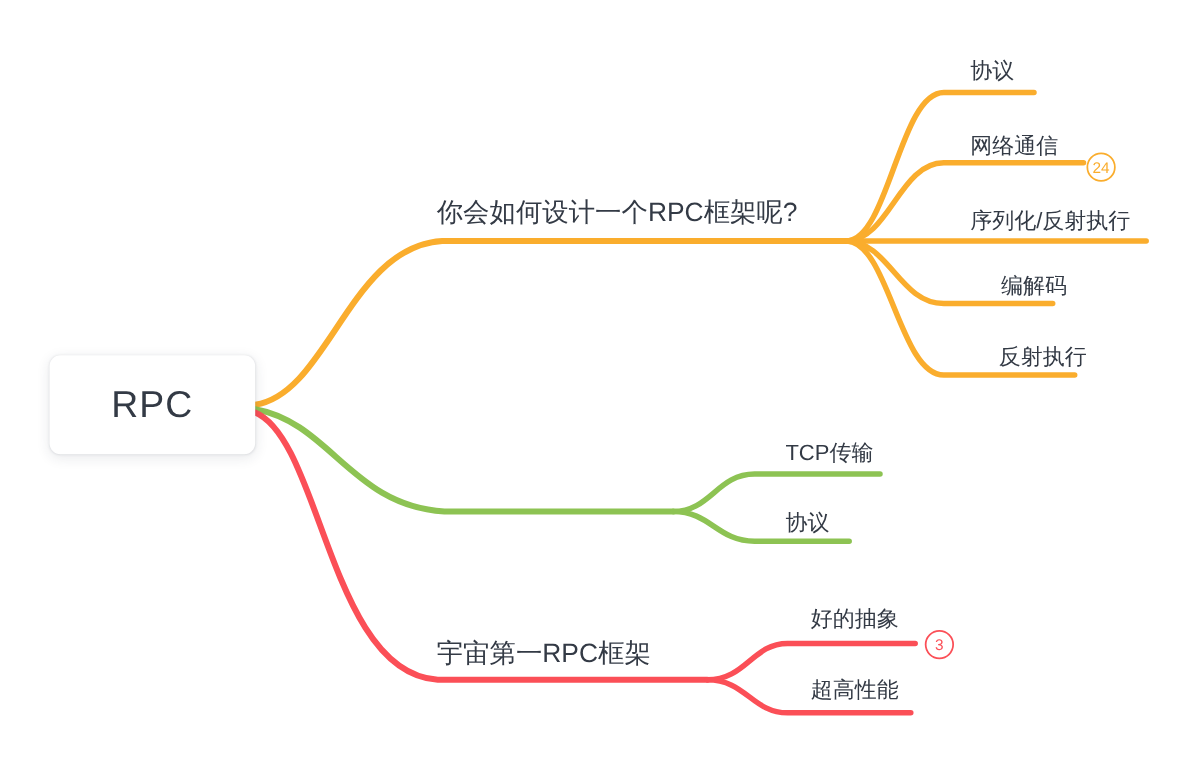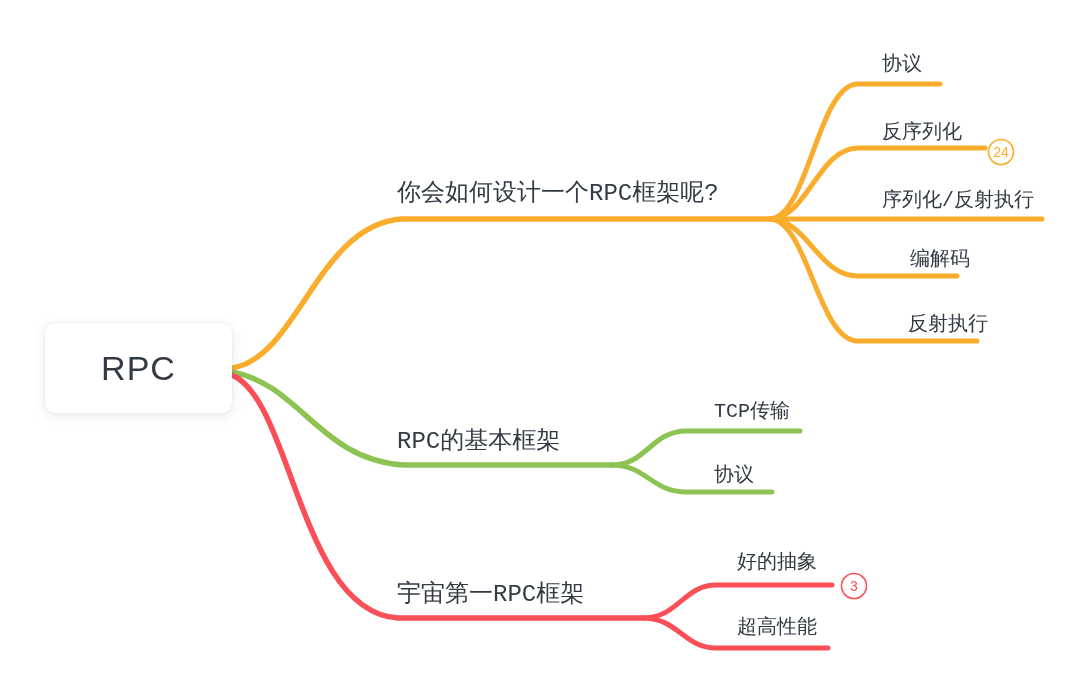--- a/index.html
+++ b/index.html
@@ -16,21 +16,21 @@
     position:absolute;left:45px;top:323px;width:187px;height:90px;
     background:#ffffff;border-radius:10px;
     box-shadow:0 3px 12px rgba(40,50,70,.10),0 0 2px rgba(40,50,70,.10);
     display:flex;align-items:center;justify-content:center;text-align:center;
   }
   .root-node .root-label{
     font-size:34px;color:#333a45;letter-spacing:1px;
   }
   .node-label{
     position:absolute;color:#333a45;white-space:nowrap;
-    font-size:24px;line-height:28px;font-family:Liberation Mono, monospace;
+    font-size:24px;line-height:28px;
   }
   .child-label{font-size:20px;line-height:24px;}
   .badge-text{
     font-size:14px;font-family:"Liberation Sans","DejaVu Sans",sans-serif;
   }
 </style>
 </head>
 <body>
 
 <div class="canvas">
@@ -61,26 +61,25 @@
       <text x="854" y="591" text-anchor="middle" class="badge-text" fill="#FB4F57">3</text>
     </g>
   </svg>
 
   <div class="root-node">
     <span class="root-label">RPC</span>
   </div>
 
   <div class="node-label" style="left:397px;top:180px;">你会如何设计一个RPC框架呢?</div>
   <div class="node-label child-label" style="left:882px;top:53px;">协议</div>
-  <div class="node-label child-label" style="left:882px;top:121px;">反序列化</div>
+  <div class="node-label child-label" style="left:882px;top:121px;">网络通信</div>
   <div class="node-label child-label" style="left:882px;top:189px;">序列化/反射执行</div>
   <div class="node-label child-label" style="left:910px;top:248px;">编解码</div>
   <div class="node-label child-label" style="left:908px;top:313px;">反射执行</div>
 
-  <div class="node-label" style="left:397px;top:428px;">RPC的基本框架</div>
   <div class="node-label child-label" style="left:714px;top:400px;">TCP传输</div>
   <div class="node-label child-label" style="left:714px;top:464px;">协议</div>
 
   <div class="node-label" style="left:397px;top:581px;">宇宙第一RPC框架</div>
   <div class="node-label child-label" style="left:737px;top:551px;">好的抽象</div>
   <div class="node-label child-label" style="left:737px;top:616px;">超高性能</div>
 
 </div>
 
 </body></html>

